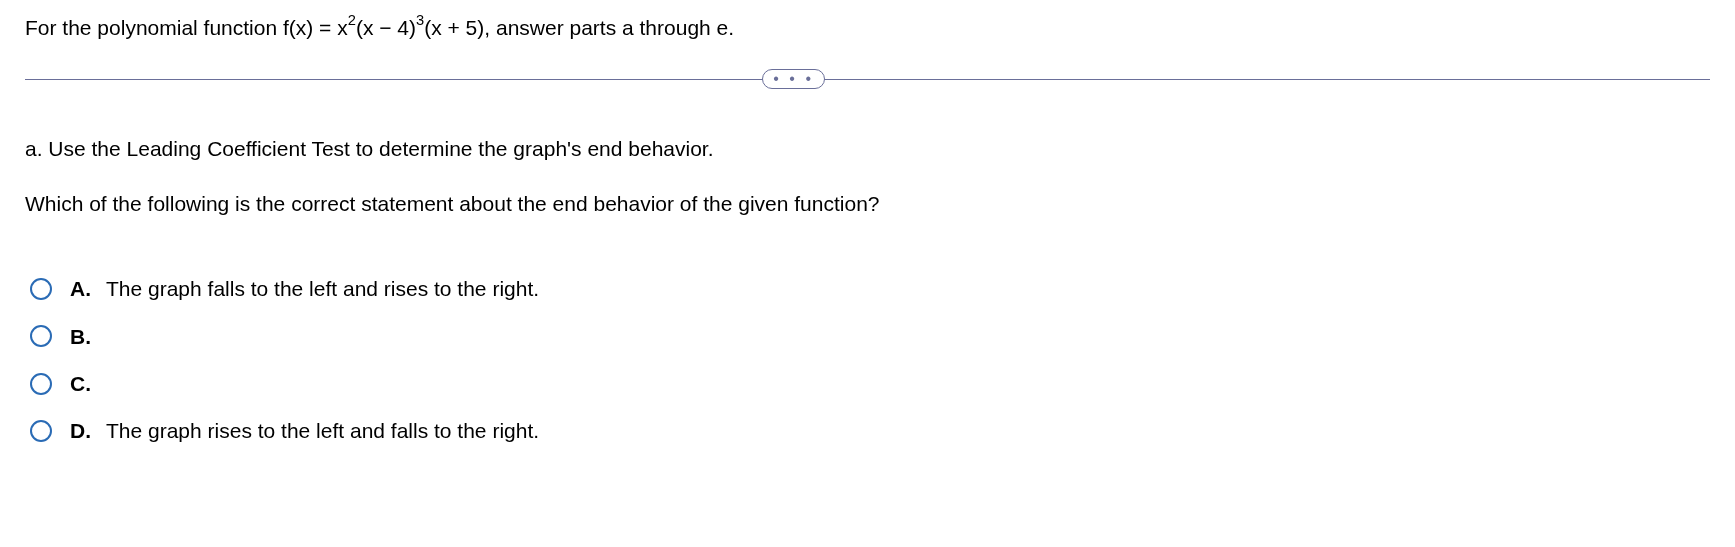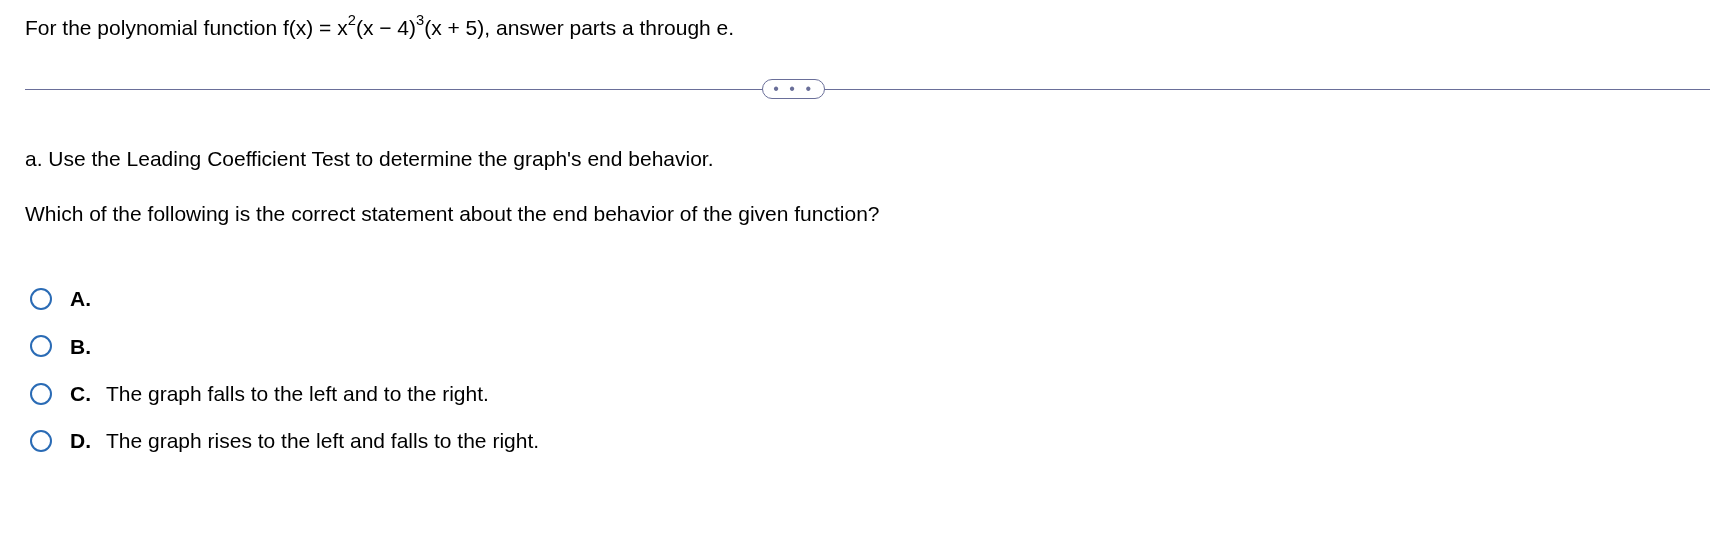--- a/index.html
+++ b/index.html
@@ -9,21 +9,21 @@
     }
     body {
       font-family: Arial, Helvetica, sans-serif;
       background: #ffffff;
       color: #000000;
       padding: 12px 25px;
       font-size: 21px;
       line-height: 1.4;
     }
     .problem-statement {
-      margin-bottom: 32px;
+      margin-bottom: 22px;
     }
     .sup {
       font-size: 0.7em;
       vertical-align: super;
       position: relative;
       top: -2px;
     }
     .divider-row {
       position: relative;
       height: 30px;
@@ -107,28 +107,28 @@
 </div>
 
 <div class="part-a">a. Use the Leading Coefficient Test to determine the graph's end behavior.</div>
 
 <div class="question-text">Which of the following is the correct statement about the end behavior of the given function?</div>
 
 <div class="options">
   <div class="option-row">
     <div class="radio"></div>
     <span class="option-letter">A.</span>
+    <span class="option-text">The graph falls to the left and rises to the right.</span>
   </div>
   <div class="option-row">
     <div class="radio"></div>
     <span class="option-letter">B.</span>
   </div>
   <div class="option-row">
     <div class="radio"></div>
     <span class="option-letter">C.</span>
-    <span class="option-text">The graph falls to the left and to the right.</span>
   </div>
   <div class="option-row">
     <div class="radio"></div>
     <span class="option-letter">D.</span>
     <span class="option-text">The graph rises to the left and falls to the right.</span>
   </div>
 </div>
 
 </body></html>

